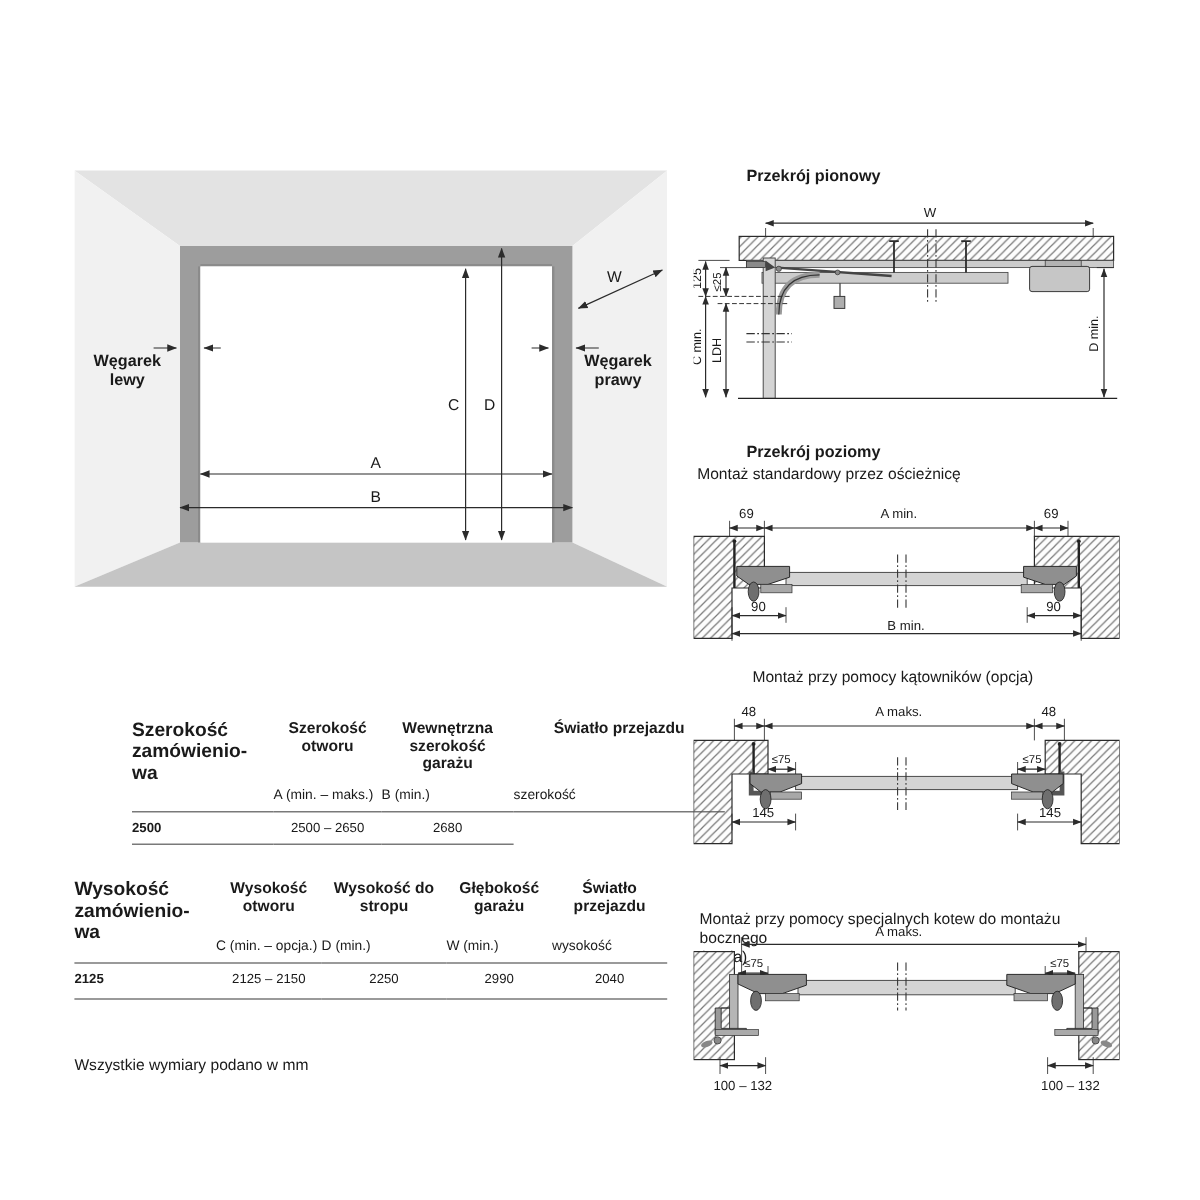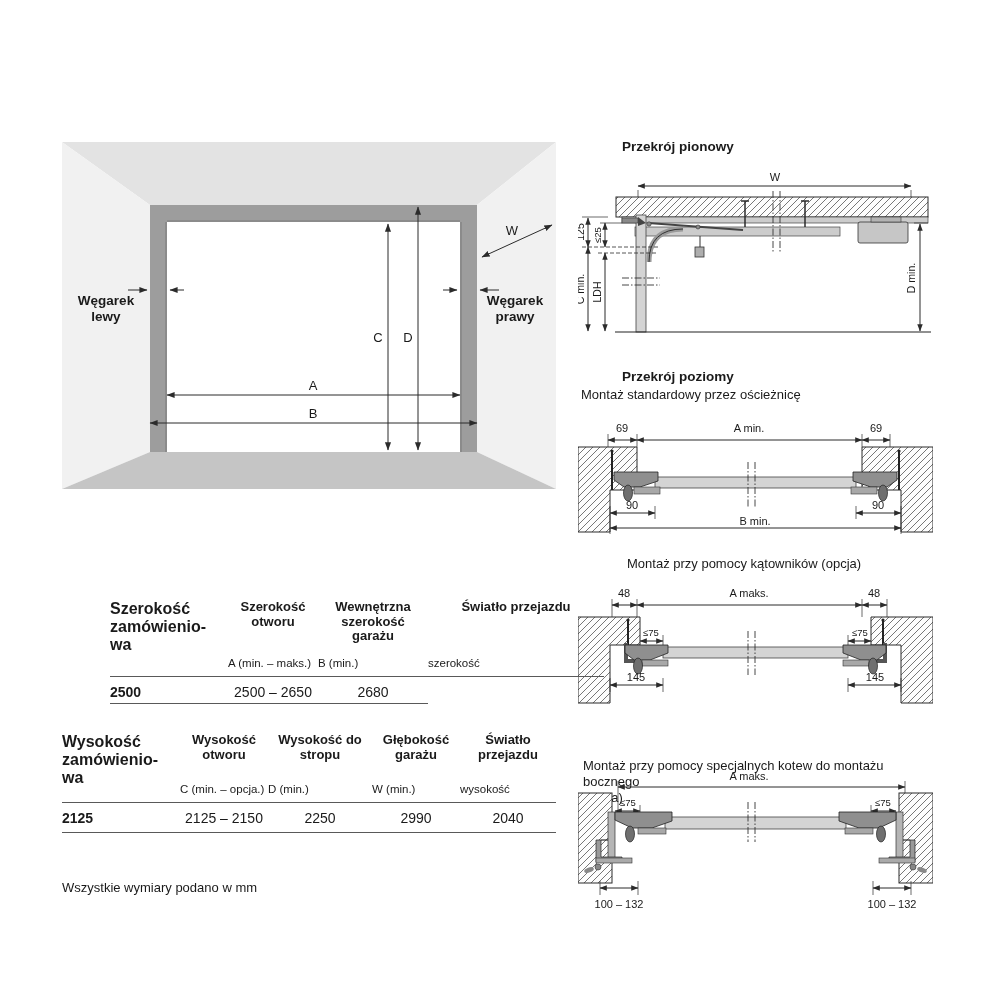--- a/index.html
+++ b/index.html
@@ -15,21 +15,21 @@
   svg text{font-family:"Liberation Sans","DejaVu Sans",sans-serif;fill:#1a1a1a;}
   
   .spec-table{position:absolute;display:grid;left:62px;width:494px;}
   #width-table{top:590px;grid-template-columns:118px 90px 110px 176px;grid-template-rows:64px 23px 27px;margin-left:48px;}
   #height-table{top:728px;grid-template-columns:118px 88px 104px 88px 96px;grid-template-rows:50px 25px 30px;}
   .th{font-weight:bold;font-size:13px;line-height:14.5px;text-align:center;padding-top:10px;white-space:pre-line;}
   .th.first{font-size:16px;line-height:18px;text-align:left;}
   #height-table .th{padding-top:5px;}
   .ts{font-size:11.5px;text-align:left;align-self:end;padding-bottom:7px;border-bottom:1.5px solid #595959;white-space:pre-line;}
   .ts.first{text-align:left;}
-  .tv{font-size:14px;text-align:center;padding-top:7px;border-bottom:1.5px solid #595959;}
+  .tv{font-size:11px;text-align:center;padding-top:7px;border-bottom:1.5px solid #595959;}
   .tv.first{font-weight:bold;text-align:left;}
   .footnote{font-size:13px;}
   
   .jamb-label{position:absolute;width:84px;text-align:center;font-weight:bold;font-size:13.5px;line-height:16px;white-space:pre-line;}
 </style>
 </head>
 <body>
 
 <div id="page">
 

